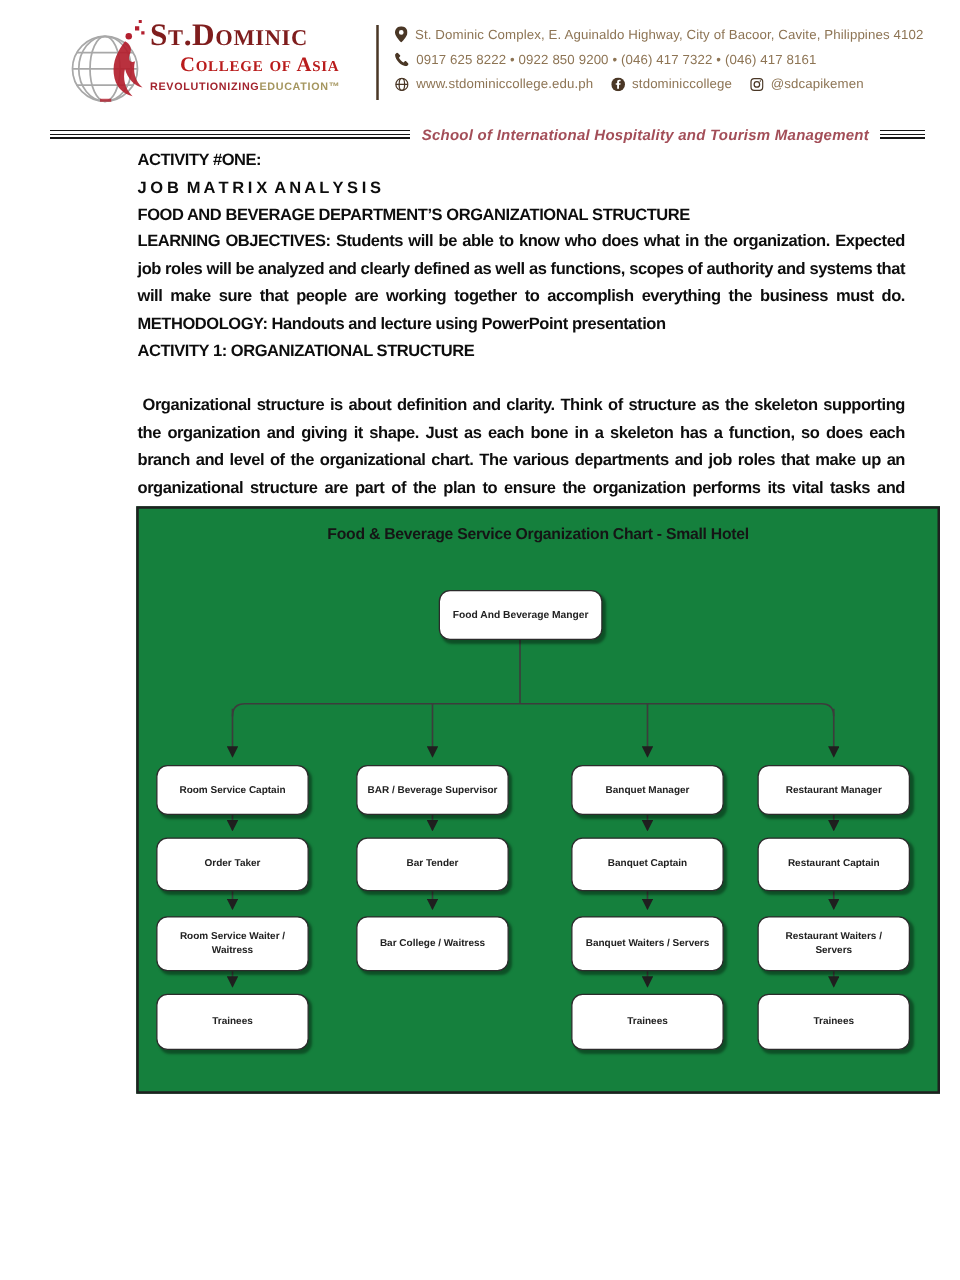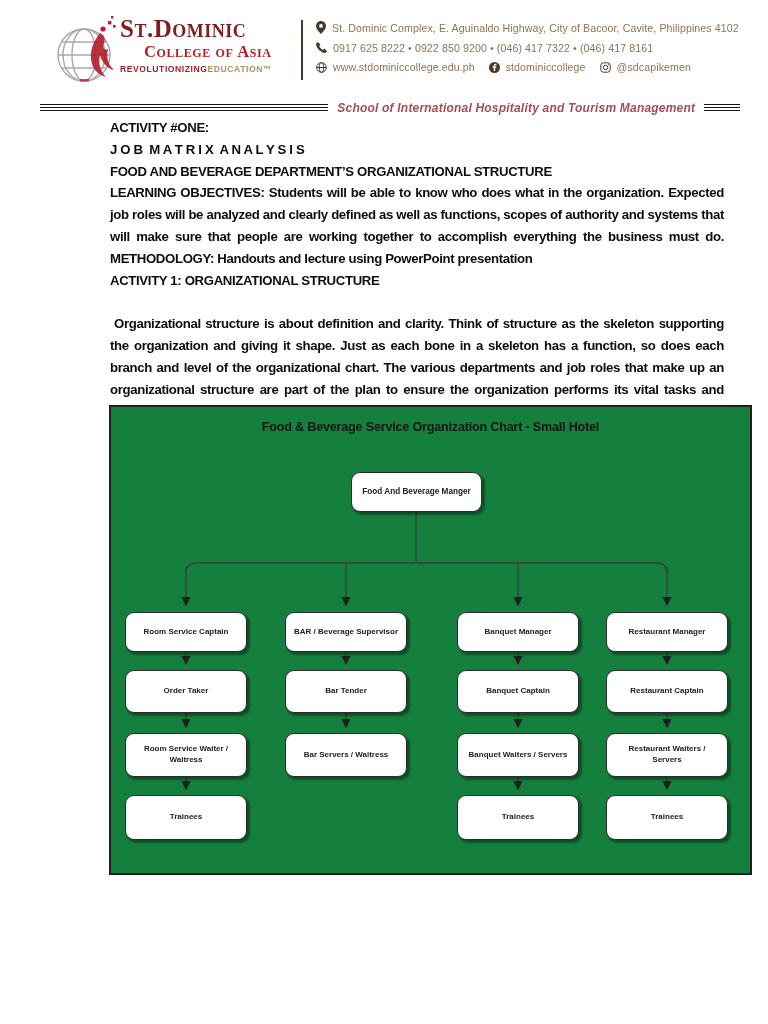--- a/index.html
+++ b/index.html
@@ -220,21 +220,21 @@
     <div class="node r2 c3">Banquet Manager</div>
     <div class="node r2 c2">BAR / Beverage Supervisor</div>
     <div class="node r2 c4">Restaurant Manager</div>
 
     <div class="node r3 c1">Order Taker</div>
     <div class="node r3 c2">Bar Tender</div>
     <div class="node r3 c3">Banquet Captain</div>
     <div class="node r3 c4">Restaurant Captain</div>
 
     <div class="node r4 c1">Room Service Waiter / Waitress</div>
-    <div class="node r4 c2">Bar Servers / Waitress</div>
+    <div class="node r4 c2">Bar College / Waitress</div>
     <div class="node r4 c3">Banquet Waiters / Servers</div>
     <div class="node r4 c4">Restaurant Waiters / Servers</div>
 
     <div class="node r5 c1">Trainees</div>
     <div class="node r5 c3">Trainees</div>
     <div class="node r5 c4">Trainees</div>
   </section>
 
 </div>
 

